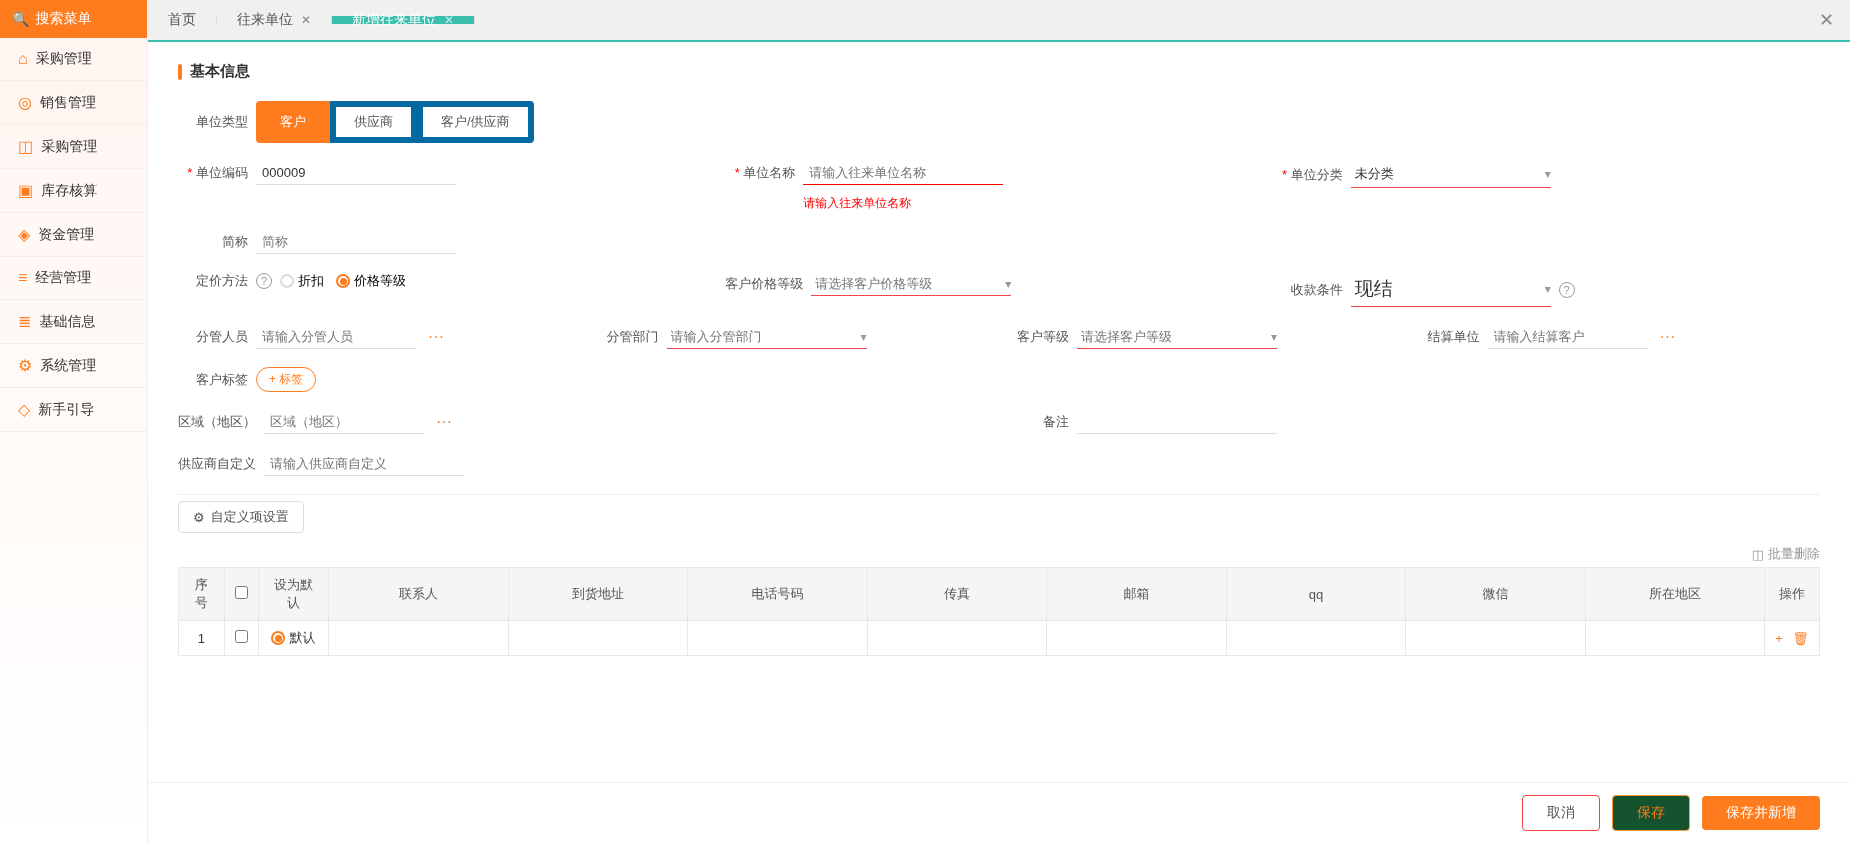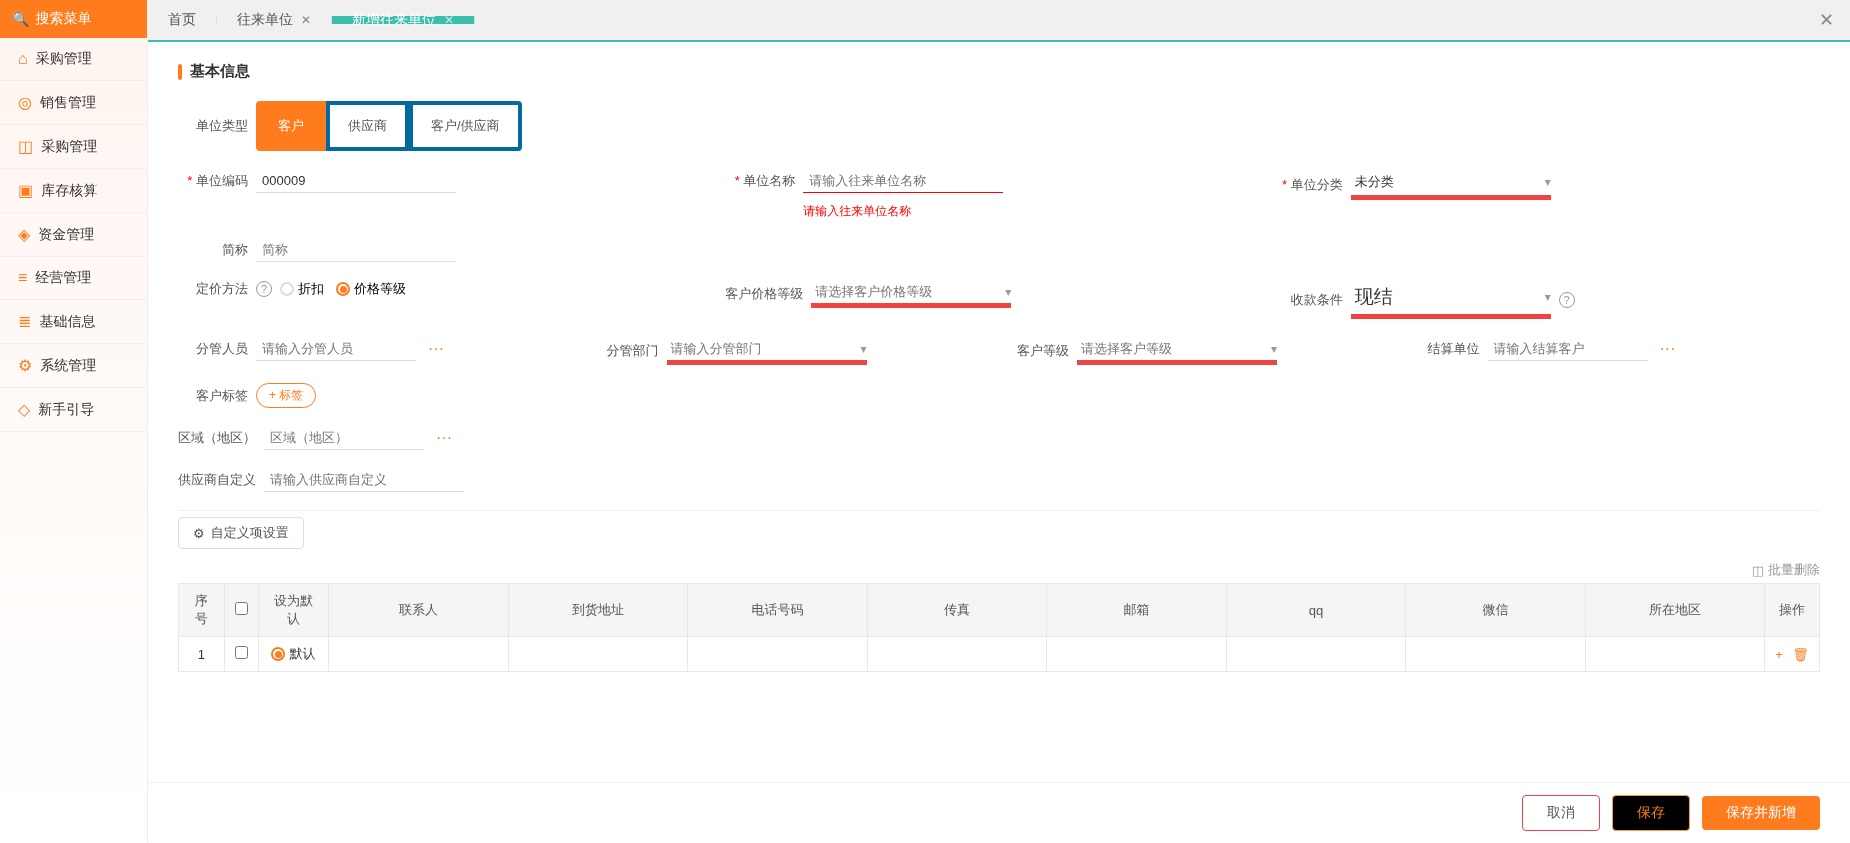--- a/index.html
+++ b/index.html
@@ -141,41 +141,41 @@
     .form-input.error { border-bottom-color: red; }
     .error-text {
       color: red;
       font-size: 12px;
       margin-top: 2px;
       margin-left: 78px;
     }
     .dropdown-wrapper {
       display: flex;
       align-items: center;
-      border-bottom: 5px solid #ef4444;
+      border-bottom: 1px solid #ef4444;
       width: 200px;
     }
     .dropdown-wrapper input {
       border: none;
       outline: none;
       flex: 1;
       font-size: 13px;
       color: #999;
       padding: 4px 4px;
     }
     .dropdown-wrapper .arrow { color: #999; font-size: 12px; }
 
     
     .type-btn-group {
       display: flex;
       gap: 0;
     }
     .type-btn {
-      padding: 12px 18px;
-      border: 4px solid #0369a1;
+      padding: 6px 18px;
+      border: 6px solid #0369a1;
       background: white;
       font-size: 13px;
       cursor: pointer;
       color: #555;
     }
     .type-btn.active {
       background: #ff7c1e;
       color: white;
       border-color: #ff7c1e;
     }
@@ -288,21 +288,21 @@
       border: 1px solid #ef4444;
       background: white;
       padding: 8px 24px;
       font-size: 14px;
       cursor: pointer;
       border-radius: 4px;
       color: #555;
     }
     .btn-save {
       border: 1px solid #ff9a3d;
-      background: #000000;
+      background: #14532d;
       padding: 8px 24px;
       font-size: 14px;
       cursor: pointer;
       border-radius: 4px;
       color: #ff7c1e;
     }
     .btn-save-new {
       background: #ff7c1e;
       border: none;
       padding: 8px 24px;
@@ -487,20 +487,24 @@
         <span class="form-label">客户标签</span>
         <button class="tag-btn">+ 标签</button>
       </div>
     </div>
 
     <div class="form-row">
       <div class="form-field" style="flex:1;">
         <span class="form-label">区域（地区）</span>
         <input type="text" class="form-input" style="width: 160px;" placeholder="区域（地区）">
         <span class="more-btn">···</span>
+      </div>
+      <div class="form-field" style="flex:1;">
+        <span class="form-label">备注</span>
+        <input type="text" class="form-input" style="width: 200px;">
       </div>
     </div>
 
     <div class="form-row">
       <div class="form-field">
         <span class="form-label">供应商自定义</span>
         <input type="text" class="form-input" style="width: 200px;" placeholder="请输入供应商自定义">
       </div>
     </div>
 

